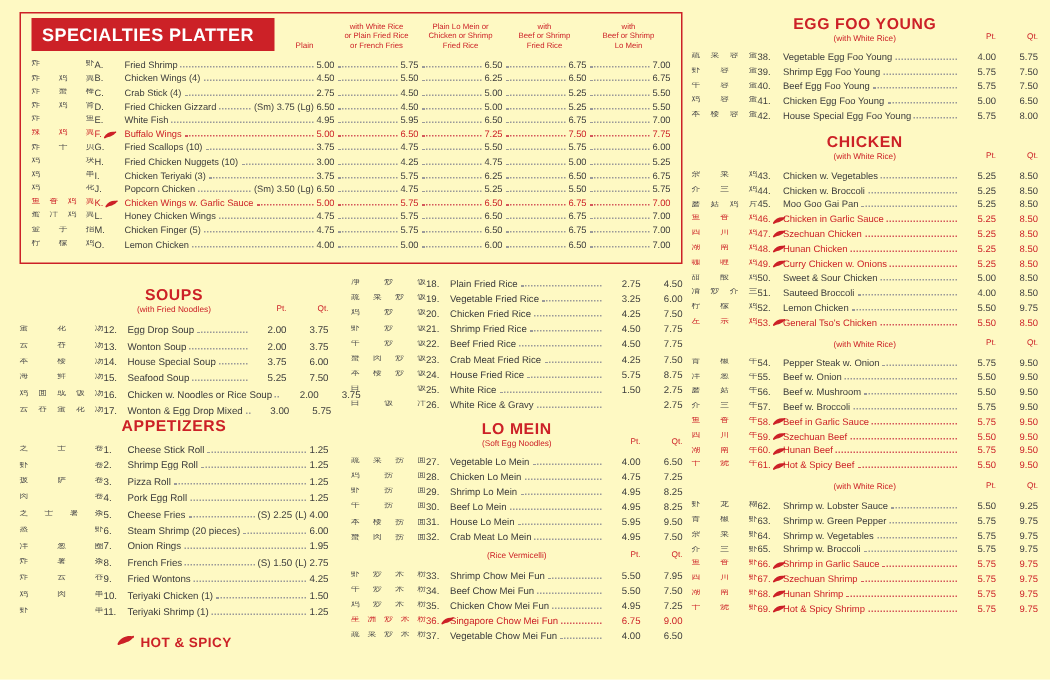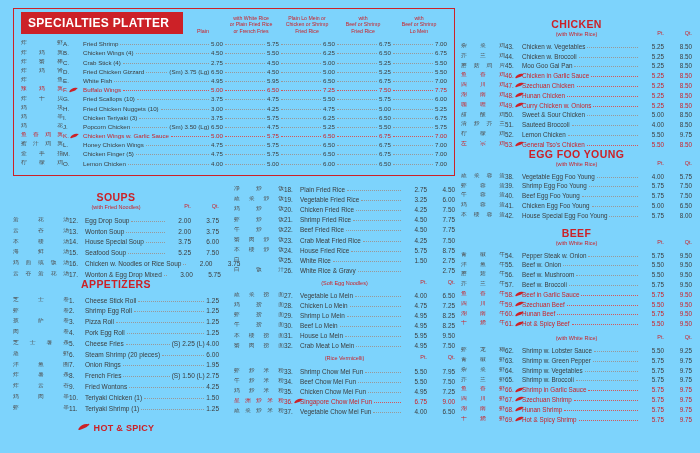--- a/index.html
+++ b/index.html
@@ -1,17 +1,17 @@
 <!DOCTYPE html>
 <html><head>
 <meta charset="utf-8">
 <style>
   html,body{margin:0;padding:0;background:#fff;}
   body{width:700px;height:453px;overflow:hidden;font-family:"Liberation Sans",sans-serif;}
-  .menu{position:relative;width:700px;height:453px;background:#7dd3fc;color:#3c3c3c;}
+  .menu{position:relative;width:700px;height:453px;background:#fef9c3;color:#3c3c3c;}
   :root{--red:#cc2127;--ink:#3c3c3c;--dot:#999;}
 
   .left{position:absolute;left:13px;top:8px;width:442px;}
   .right{position:absolute;left:461px;top:10px;width:231px;}
 
   
   .spec-box{border:1px solid var(--red);padding:3px 7px 4px;height:168px;box-sizing:border-box;}
   .spec-head{display:flex;align-items:flex-end;margin-bottom:4px;}
   .spec-title{background:var(--red);color:#fff;font-weight:bold;font-size:12px;letter-spacing:.3px;
     padding:4px 14px 4px 7px;align-self:flex-start;white-space:nowrap;}
@@ -895,20 +895,21 @@
                 <span class="nm">White Rice &amp; Gravy</span>
                 <span class="lead"></span>
                 <span class="pt"></span>
                 <span class="qt">2.75</span>
               </div>
             </div>
         </section>
 
         <section class="menu-section mt-s">
           <div class="sec-head">
+            <h2 class="sec-title">LO MEIN</h2>
             <div class="sec-sub">(Soft Egg Noodles)</div>
             <div class="ptqt">
               <span class="pt-h">Pt.</span>
               <span class="qt-h">Qt.</span>
             </div>
           </div>
           <div>
               <div class="row">
                 <span class="cn">
                   <span>蔬</span>
@@ -1089,20 +1090,105 @@
                 <span class="qt">6.50</span>
               </div>
             </div>
         </section>
       </div>
 
     </div>
   </div>
 
   <div class="right">
+
+    <section class="menu-section">
+      <div class="sec-head">
+        <h2 class="sec-title">EGG FOO YOUNG</h2>
+        <div class="sec-sub">(with White Rice)</div>
+        <div class="ptqt">
+          <span class="pt-h">Pt.</span>
+          <span class="qt-h">Qt.</span>
+        </div>
+      </div>
+      <div>
+          <div class="row">
+            <span class="cn">
+              <span>蔬</span>
+              <span>菜</span>
+              <span>蓉</span>
+              <span>蛋</span>
+            </span>
+            <span class="num">
+              <span>38.</span>
+            </span>
+            <span class="nm">Vegetable Egg Foo Young</span>
+            <span class="lead"></span>
+            <span class="pt">4.00</span>
+            <span class="qt">5.75</span>
+          </div>
+          <div class="row">
+            <span class="cn">
+              <span>虾</span>
+              <span>蓉</span>
+              <span>蛋</span>
+            </span>
+            <span class="num">
+              <span>39.</span>
+            </span>
+            <span class="nm">Shrimp Egg Foo Young</span>
+            <span class="lead"></span>
+            <span class="pt">5.75</span>
+            <span class="qt">7.50</span>
+          </div>
+          <div class="row">
+            <span class="cn">
+              <span>牛</span>
+              <span>蓉</span>
+              <span>蛋</span>
+            </span>
+            <span class="num">
+              <span>40.</span>
+            </span>
+            <span class="nm">Beef Egg Foo Young</span>
+            <span class="lead"></span>
+            <span class="pt">5.75</span>
+            <span class="qt">7.50</span>
+          </div>
+          <div class="row">
+            <span class="cn">
+              <span>鸡</span>
+              <span>蓉</span>
+              <span>蛋</span>
+            </span>
+            <span class="num">
+              <span>41.</span>
+            </span>
+            <span class="nm">Chicken Egg Foo Young</span>
+            <span class="lead"></span>
+            <span class="pt">5.00</span>
+            <span class="qt">6.50</span>
+          </div>
+          <div class="row">
+            <span class="cn">
+              <span>本</span>
+              <span>楼</span>
+              <span>蓉</span>
+              <span>蛋</span>
+            </span>
+            <span class="num">
+              <span>42.</span>
+            </span>
+            <span class="nm">House Special Egg Foo Young</span>
+            <span class="lead"></span>
+            <span class="pt">5.75</span>
+            <span class="qt">8.00</span>
+          </div>
+        </div>
+    </section>
 
     <section class="menu-section mt">
       <div class="sec-head">
         <h2 class="sec-title">CHICKEN</h2>
         <div class="sec-sub">(with White Rice)</div>
         <div class="ptqt">
           <span class="pt-h">Pt.</span>
           <span class="qt-h">Qt.</span>
         </div>
       </div>
@@ -1274,253 +1360,167 @@
               </svg>
             </span>
             <span class="nm">General Tso's Chicken</span>
             <span class="lead"></span>
             <span class="pt">5.50</span>
             <span class="qt">8.50</span>
           </div>
         </div>
     </section>
 
-    <section class="menu-section">
-      <div class="sec-head">
-        <h2 class="sec-title">EGG FOO YOUNG</h2>
-        <div class="sec-sub">(with White Rice)</div>
-        <div class="ptqt">
-          <span class="pt-h">Pt.</span>
-          <span class="qt-h">Qt.</span>
-        </div>
-      </div>
-      <div>
-          <div class="row">
-            <span class="cn">
-              <span>蔬</span>
-              <span>菜</span>
-              <span>蓉</span>
-              <span>蛋</span>
-            </span>
-            <span class="num">
-              <span>38.</span>
-            </span>
-            <span class="nm">Vegetable Egg Foo Young</span>
-            <span class="lead"></span>
-            <span class="pt">4.00</span>
-            <span class="qt">5.75</span>
-          </div>
-          <div class="row">
-            <span class="cn">
-              <span>虾</span>
-              <span>蓉</span>
-              <span>蛋</span>
-            </span>
-            <span class="num">
-              <span>39.</span>
-            </span>
-            <span class="nm">Shrimp Egg Foo Young</span>
-            <span class="lead"></span>
-            <span class="pt">5.75</span>
-            <span class="qt">7.50</span>
-          </div>
-          <div class="row">
-            <span class="cn">
-              <span>牛</span>
-              <span>蓉</span>
-              <span>蛋</span>
-            </span>
-            <span class="num">
-              <span>40.</span>
-            </span>
-            <span class="nm">Beef Egg Foo Young</span>
-            <span class="lead"></span>
-            <span class="pt">5.75</span>
-            <span class="qt">7.50</span>
-          </div>
-          <div class="row">
-            <span class="cn">
-              <span>鸡</span>
-              <span>蓉</span>
-              <span>蛋</span>
-            </span>
-            <span class="num">
-              <span>41.</span>
-            </span>
-            <span class="nm">Chicken Egg Foo Young</span>
-            <span class="lead"></span>
-            <span class="pt">5.00</span>
-            <span class="qt">6.50</span>
-          </div>
-          <div class="row">
-            <span class="cn">
-              <span>本</span>
-              <span>楼</span>
-              <span>蓉</span>
-              <span>蛋</span>
-            </span>
-            <span class="num">
-              <span>42.</span>
-            </span>
-            <span class="nm">House Special Egg Foo Young</span>
-            <span class="lead"></span>
-            <span class="pt">5.75</span>
-            <span class="qt">8.00</span>
-          </div>
-        </div>
-    </section>
-
-    <section class="menu-section mt">
-      <div class="sec-head">
-        <h2 class="sec-title">BEEF</h2>
-        <div class="sec-sub">(with White Rice)</div>
-        <div class="ptqt">
-          <span class="pt-h">Pt.</span>
-          <span class="qt-h">Qt.</span>
-        </div>
-      </div>
-      <div>
-          <div class="row">
-            <span class="cn">
-              <span>青</span>
-              <span>椒</span>
-              <span>牛</span>
-            </span>
-            <span class="num">
-              <span>54.</span>
-            </span>
-            <span class="nm">Pepper Steak w. Onion</span>
-            <span class="lead"></span>
-            <span class="pt">5.75</span>
-            <span class="qt">9.50</span>
-          </div>
-          <div class="row">
-            <span class="cn">
-              <span>洋</span>
-              <span>葱</span>
-              <span>牛</span>
-            </span>
-            <span class="num">
-              <span>55.</span>
-            </span>
-            <span class="nm">Beef w. Onion</span>
-            <span class="lead"></span>
-            <span class="pt">5.50</span>
-            <span class="qt">9.50</span>
-          </div>
-          <div class="row">
-            <span class="cn">
-              <span>蘑</span>
-              <span>菇</span>
-              <span>牛</span>
-            </span>
-            <span class="num">
-              <span>56.</span>
-            </span>
-            <span class="nm">Beef w. Mushroom</span>
-            <span class="lead"></span>
-            <span class="pt">5.50</span>
-            <span class="qt">9.50</span>
-          </div>
-          <div class="row">
-            <span class="cn">
-              <span>芥</span>
-              <span>兰</span>
-              <span>牛</span>
-            </span>
-            <span class="num">
-              <span>57.</span>
-            </span>
-            <span class="nm">Beef w. Broccoli</span>
-            <span class="lead"></span>
-            <span class="pt">5.75</span>
-            <span class="qt">9.50</span>
-          </div>
-          <div class="row spicy">
-            <span class="cn">
-              <span>鱼</span>
-              <span>香</span>
-              <span>牛</span>
-            </span>
-            <span class="num">
-              <span>58.</span>
-              <svg viewBox="0 0 12 7" class="chili">
-                <path d="M11.3 1.1 C11.6 .4 10.6 0 10 .7 C6.8 0 2.4 1.6 .5 5.3 C.1 6.2 .7 6.8 1.6 6.4 C5.2 4.9 8.6 4.5 10.3 2 C10.9 2 11.2 1.7 11.3 1.1 Z" fill="currentColor"></path>
-              </svg>
-            </span>
-            <span class="nm">Beef in Garlic Sauce</span>
-            <span class="lead"></span>
-            <span class="pt">5.75</span>
-            <span class="qt">9.50</span>
-          </div>
-          <div class="row spicy">
-            <span class="cn">
-              <span>四</span>
-              <span>川</span>
-              <span>牛</span>
-            </span>
-            <span class="num">
-              <span>59.</span>
-              <svg viewBox="0 0 12 7" class="chili">
-                <path d="M11.3 1.1 C11.6 .4 10.6 0 10 .7 C6.8 0 2.4 1.6 .5 5.3 C.1 6.2 .7 6.8 1.6 6.4 C5.2 4.9 8.6 4.5 10.3 2 C10.9 2 11.2 1.7 11.3 1.1 Z" fill="currentColor"></path>
-              </svg>
-            </span>
-            <span class="nm">Szechuan Beef</span>
-            <span class="lead"></span>
-            <span class="pt">5.50</span>
-            <span class="qt">9.50</span>
-          </div>
-          <div class="row spicy">
-            <span class="cn">
-              <span>湖</span>
-              <span>南</span>
-              <span>牛</span>
-            </span>
-            <span class="num">
-              <span>60.</span>
-              <svg viewBox="0 0 12 7" class="chili">
-                <path d="M11.3 1.1 C11.6 .4 10.6 0 10 .7 C6.8 0 2.4 1.6 .5 5.3 C.1 6.2 .7 6.8 1.6 6.4 C5.2 4.9 8.6 4.5 10.3 2 C10.9 2 11.2 1.7 11.3 1.1 Z" fill="currentColor"></path>
-              </svg>
-            </span>
-            <span class="nm">Hunan Beef</span>
-            <span class="lead"></span>
-            <span class="pt">5.75</span>
-            <span class="qt">9.50</span>
-          </div>
-          <div class="row spicy">
-            <span class="cn">
-              <span>干</span>
-              <span>烧</span>
-              <span>牛</span>
-            </span>
-            <span class="num">
-              <span>61.</span>
-              <svg viewBox="0 0 12 7" class="chili">
-                <path d="M11.3 1.1 C11.6 .4 10.6 0 10 .7 C6.8 0 2.4 1.6 .5 5.3 C.1 6.2 .7 6.8 1.6 6.4 C5.2 4.9 8.6 4.5 10.3 2 C10.9 2 11.2 1.7 11.3 1.1 Z" fill="currentColor"></path>
-              </svg>
-            </span>
-            <span class="nm">Hot &amp; Spicy Beef</span>
-            <span class="lead"></span>
-            <span class="pt">5.50</span>
-            <span class="qt">9.50</span>
-          </div>
-        </div>
-    </section>
-
     <section class="menu-section mt">
       <div class="sec-head">
         <div class="sec-sub">(with White Rice)</div>
         <div class="ptqt">
           <span class="pt-h">Pt.</span>
           <span class="qt-h">Qt.</span>
         </div>
       </div>
       <div>
           <div class="row">
             <span class="cn">
+              <span>青</span>
+              <span>椒</span>
+              <span>牛</span>
+            </span>
+            <span class="num">
+              <span>54.</span>
+            </span>
+            <span class="nm">Pepper Steak w. Onion</span>
+            <span class="lead"></span>
+            <span class="pt">5.75</span>
+            <span class="qt">9.50</span>
+          </div>
+          <div class="row">
+            <span class="cn">
+              <span>洋</span>
+              <span>葱</span>
+              <span>牛</span>
+            </span>
+            <span class="num">
+              <span>55.</span>
+            </span>
+            <span class="nm">Beef w. Onion</span>
+            <span class="lead"></span>
+            <span class="pt">5.50</span>
+            <span class="qt">9.50</span>
+          </div>
+          <div class="row">
+            <span class="cn">
+              <span>蘑</span>
+              <span>菇</span>
+              <span>牛</span>
+            </span>
+            <span class="num">
+              <span>56.</span>
+            </span>
+            <span class="nm">Beef w. Mushroom</span>
+            <span class="lead"></span>
+            <span class="pt">5.50</span>
+            <span class="qt">9.50</span>
+          </div>
+          <div class="row">
+            <span class="cn">
+              <span>芥</span>
+              <span>兰</span>
+              <span>牛</span>
+            </span>
+            <span class="num">
+              <span>57.</span>
+            </span>
+            <span class="nm">Beef w. Broccoli</span>
+            <span class="lead"></span>
+            <span class="pt">5.75</span>
+            <span class="qt">9.50</span>
+          </div>
+          <div class="row spicy">
+            <span class="cn">
+              <span>鱼</span>
+              <span>香</span>
+              <span>牛</span>
+            </span>
+            <span class="num">
+              <span>58.</span>
+              <svg viewBox="0 0 12 7" class="chili">
+                <path d="M11.3 1.1 C11.6 .4 10.6 0 10 .7 C6.8 0 2.4 1.6 .5 5.3 C.1 6.2 .7 6.8 1.6 6.4 C5.2 4.9 8.6 4.5 10.3 2 C10.9 2 11.2 1.7 11.3 1.1 Z" fill="currentColor"></path>
+              </svg>
+            </span>
+            <span class="nm">Beef in Garlic Sauce</span>
+            <span class="lead"></span>
+            <span class="pt">5.75</span>
+            <span class="qt">9.50</span>
+          </div>
+          <div class="row spicy">
+            <span class="cn">
+              <span>四</span>
+              <span>川</span>
+              <span>牛</span>
+            </span>
+            <span class="num">
+              <span>59.</span>
+              <svg viewBox="0 0 12 7" class="chili">
+                <path d="M11.3 1.1 C11.6 .4 10.6 0 10 .7 C6.8 0 2.4 1.6 .5 5.3 C.1 6.2 .7 6.8 1.6 6.4 C5.2 4.9 8.6 4.5 10.3 2 C10.9 2 11.2 1.7 11.3 1.1 Z" fill="currentColor"></path>
+              </svg>
+            </span>
+            <span class="nm">Szechuan Beef</span>
+            <span class="lead"></span>
+            <span class="pt">5.50</span>
+            <span class="qt">9.50</span>
+          </div>
+          <div class="row spicy">
+            <span class="cn">
+              <span>湖</span>
+              <span>南</span>
+              <span>牛</span>
+            </span>
+            <span class="num">
+              <span>60.</span>
+              <svg viewBox="0 0 12 7" class="chili">
+                <path d="M11.3 1.1 C11.6 .4 10.6 0 10 .7 C6.8 0 2.4 1.6 .5 5.3 C.1 6.2 .7 6.8 1.6 6.4 C5.2 4.9 8.6 4.5 10.3 2 C10.9 2 11.2 1.7 11.3 1.1 Z" fill="currentColor"></path>
+              </svg>
+            </span>
+            <span class="nm">Hunan Beef</span>
+            <span class="lead"></span>
+            <span class="pt">5.75</span>
+            <span class="qt">9.50</span>
+          </div>
+          <div class="row spicy">
+            <span class="cn">
+              <span>干</span>
+              <span>烧</span>
+              <span>牛</span>
+            </span>
+            <span class="num">
+              <span>61.</span>
+              <svg viewBox="0 0 12 7" class="chili">
+                <path d="M11.3 1.1 C11.6 .4 10.6 0 10 .7 C6.8 0 2.4 1.6 .5 5.3 C.1 6.2 .7 6.8 1.6 6.4 C5.2 4.9 8.6 4.5 10.3 2 C10.9 2 11.2 1.7 11.3 1.1 Z" fill="currentColor"></path>
+              </svg>
+            </span>
+            <span class="nm">Hot &amp; Spicy Beef</span>
+            <span class="lead"></span>
+            <span class="pt">5.50</span>
+            <span class="qt">9.50</span>
+          </div>
+        </div>
+    </section>
+
+    <section class="menu-section mt">
+      <div class="sec-head">
+        <div class="sec-sub">(with White Rice)</div>
+        <div class="ptqt">
+          <span class="pt-h">Pt.</span>
+          <span class="qt-h">Qt.</span>
+        </div>
+      </div>
+      <div>
+          <div class="row">
+            <span class="cn">
               <span>虾</span>
               <span>龙</span>
               <span>糊</span>
             </span>
             <span class="num">
               <span>62.</span>
             </span>
             <span class="nm">Shrimp w. Lobster Sauce</span>
             <span class="lead"></span>
             <span class="pt">5.50</span>

